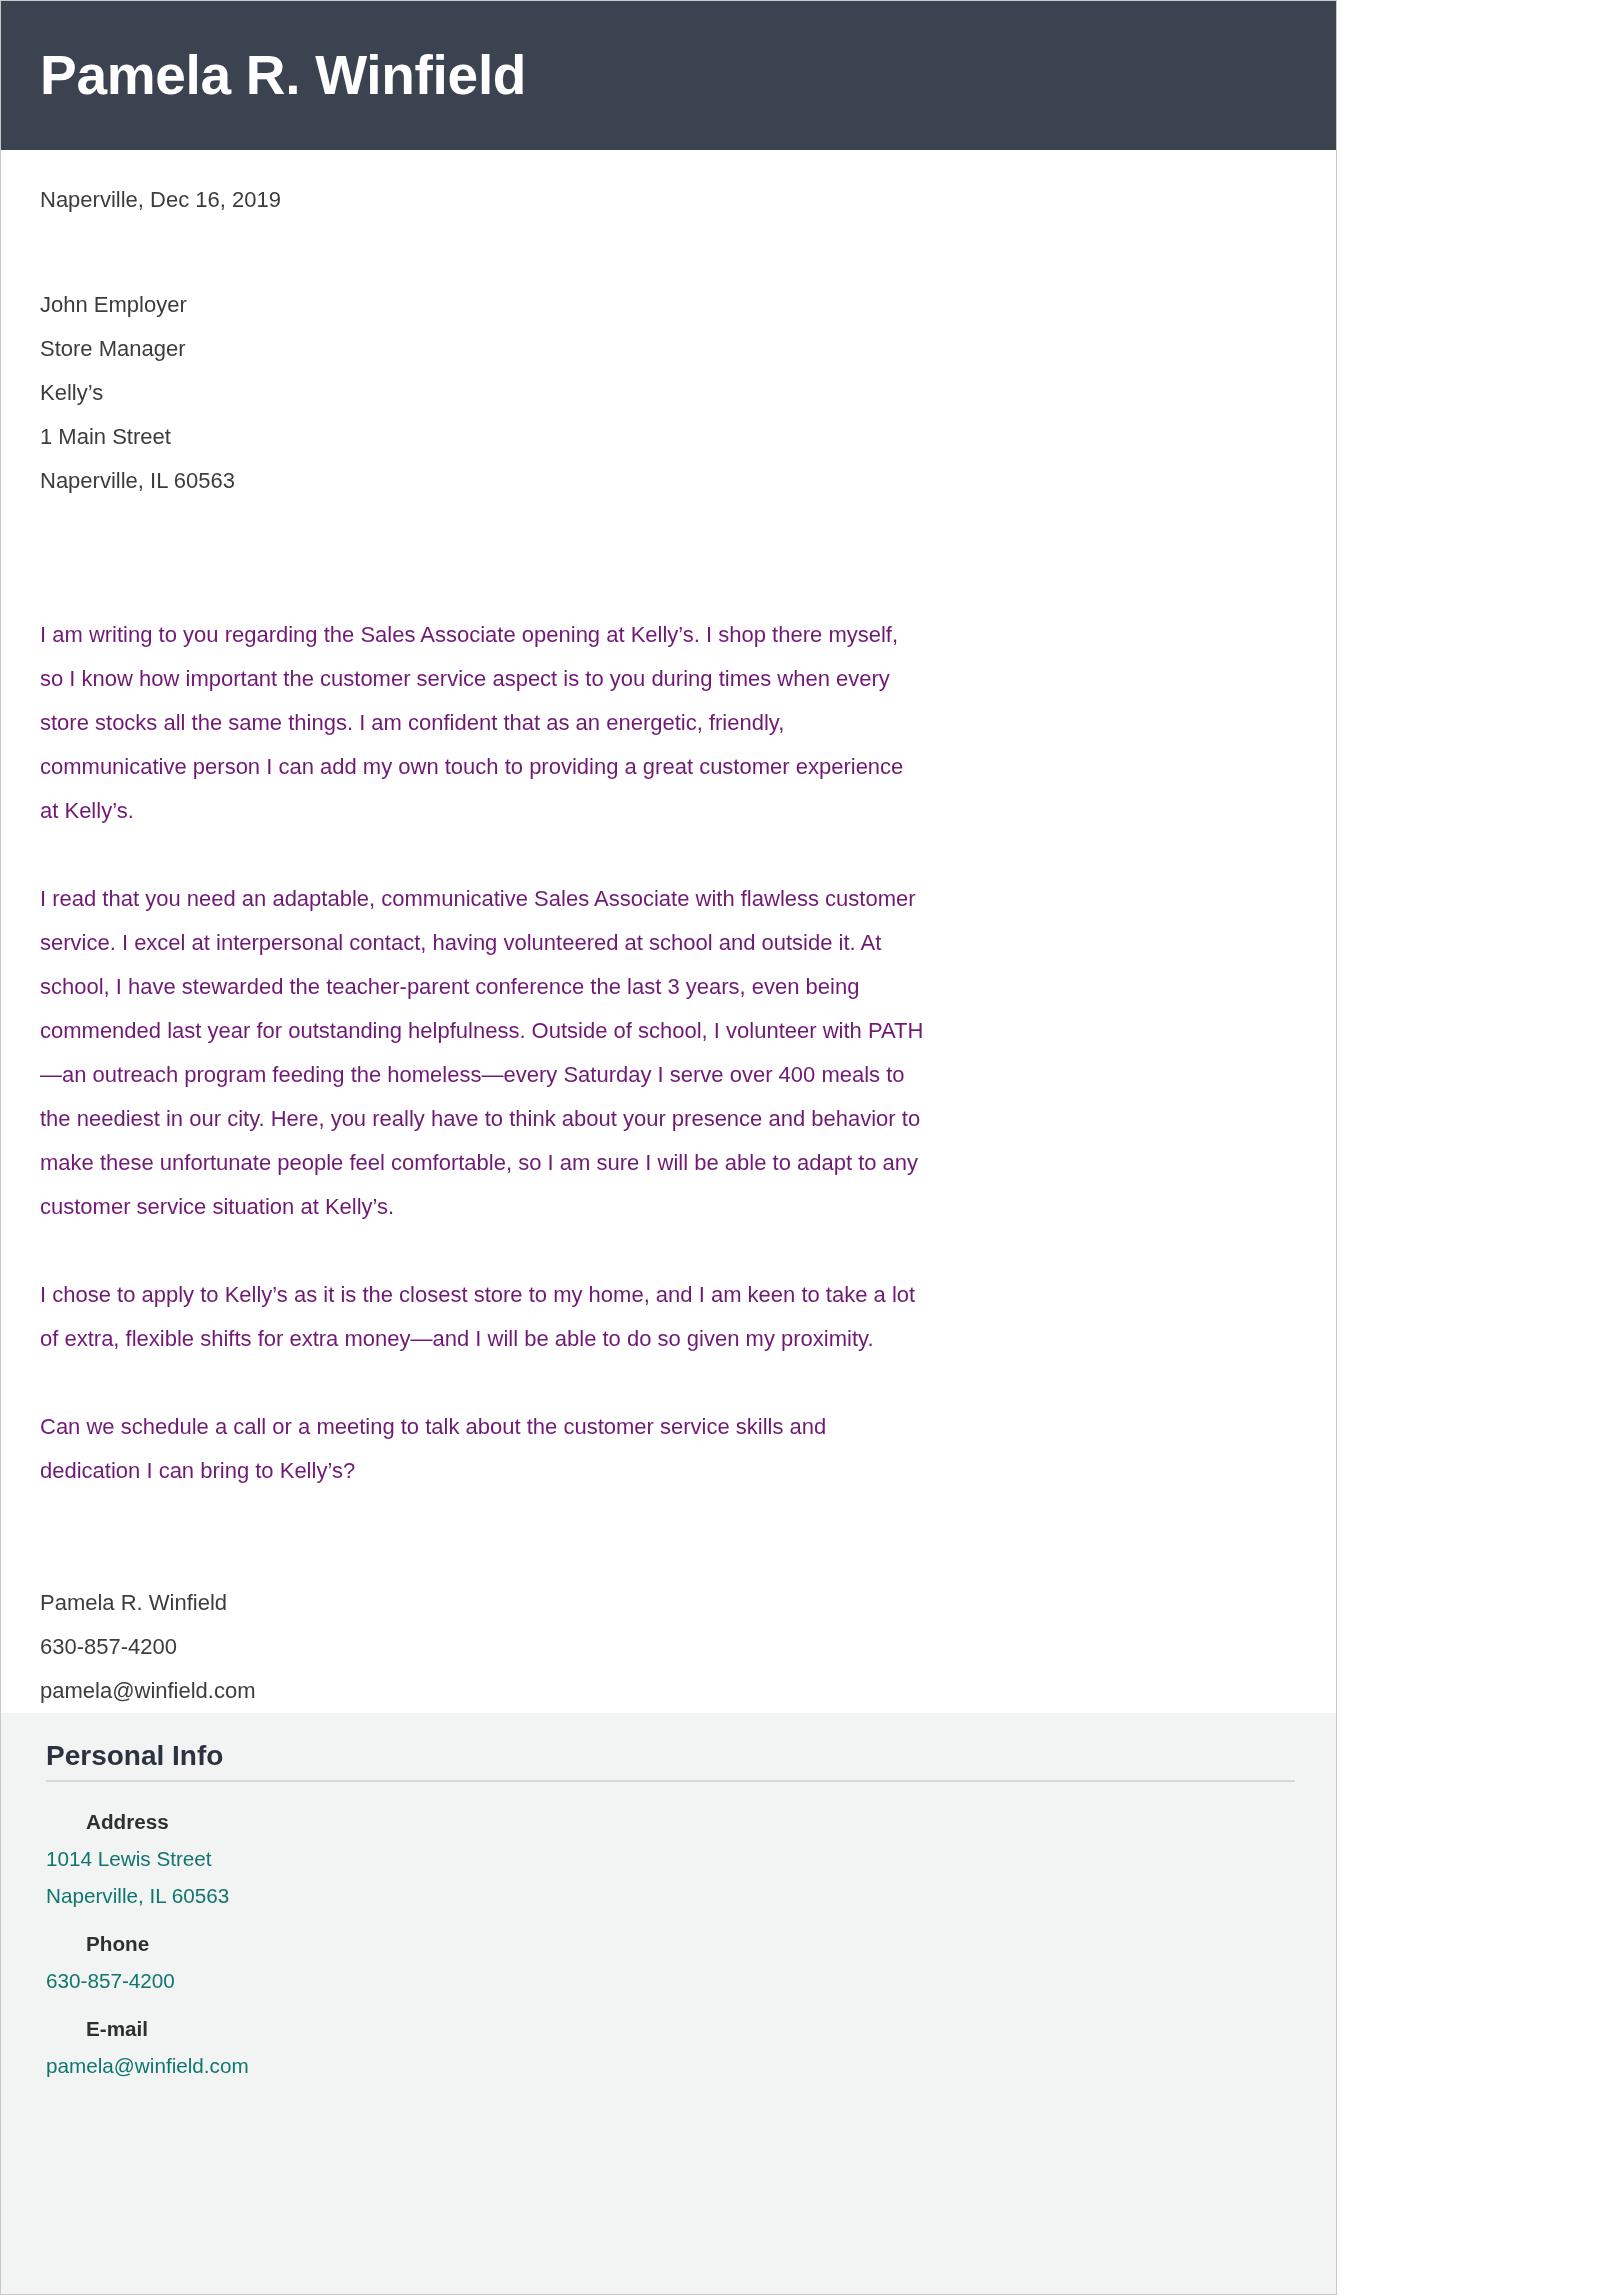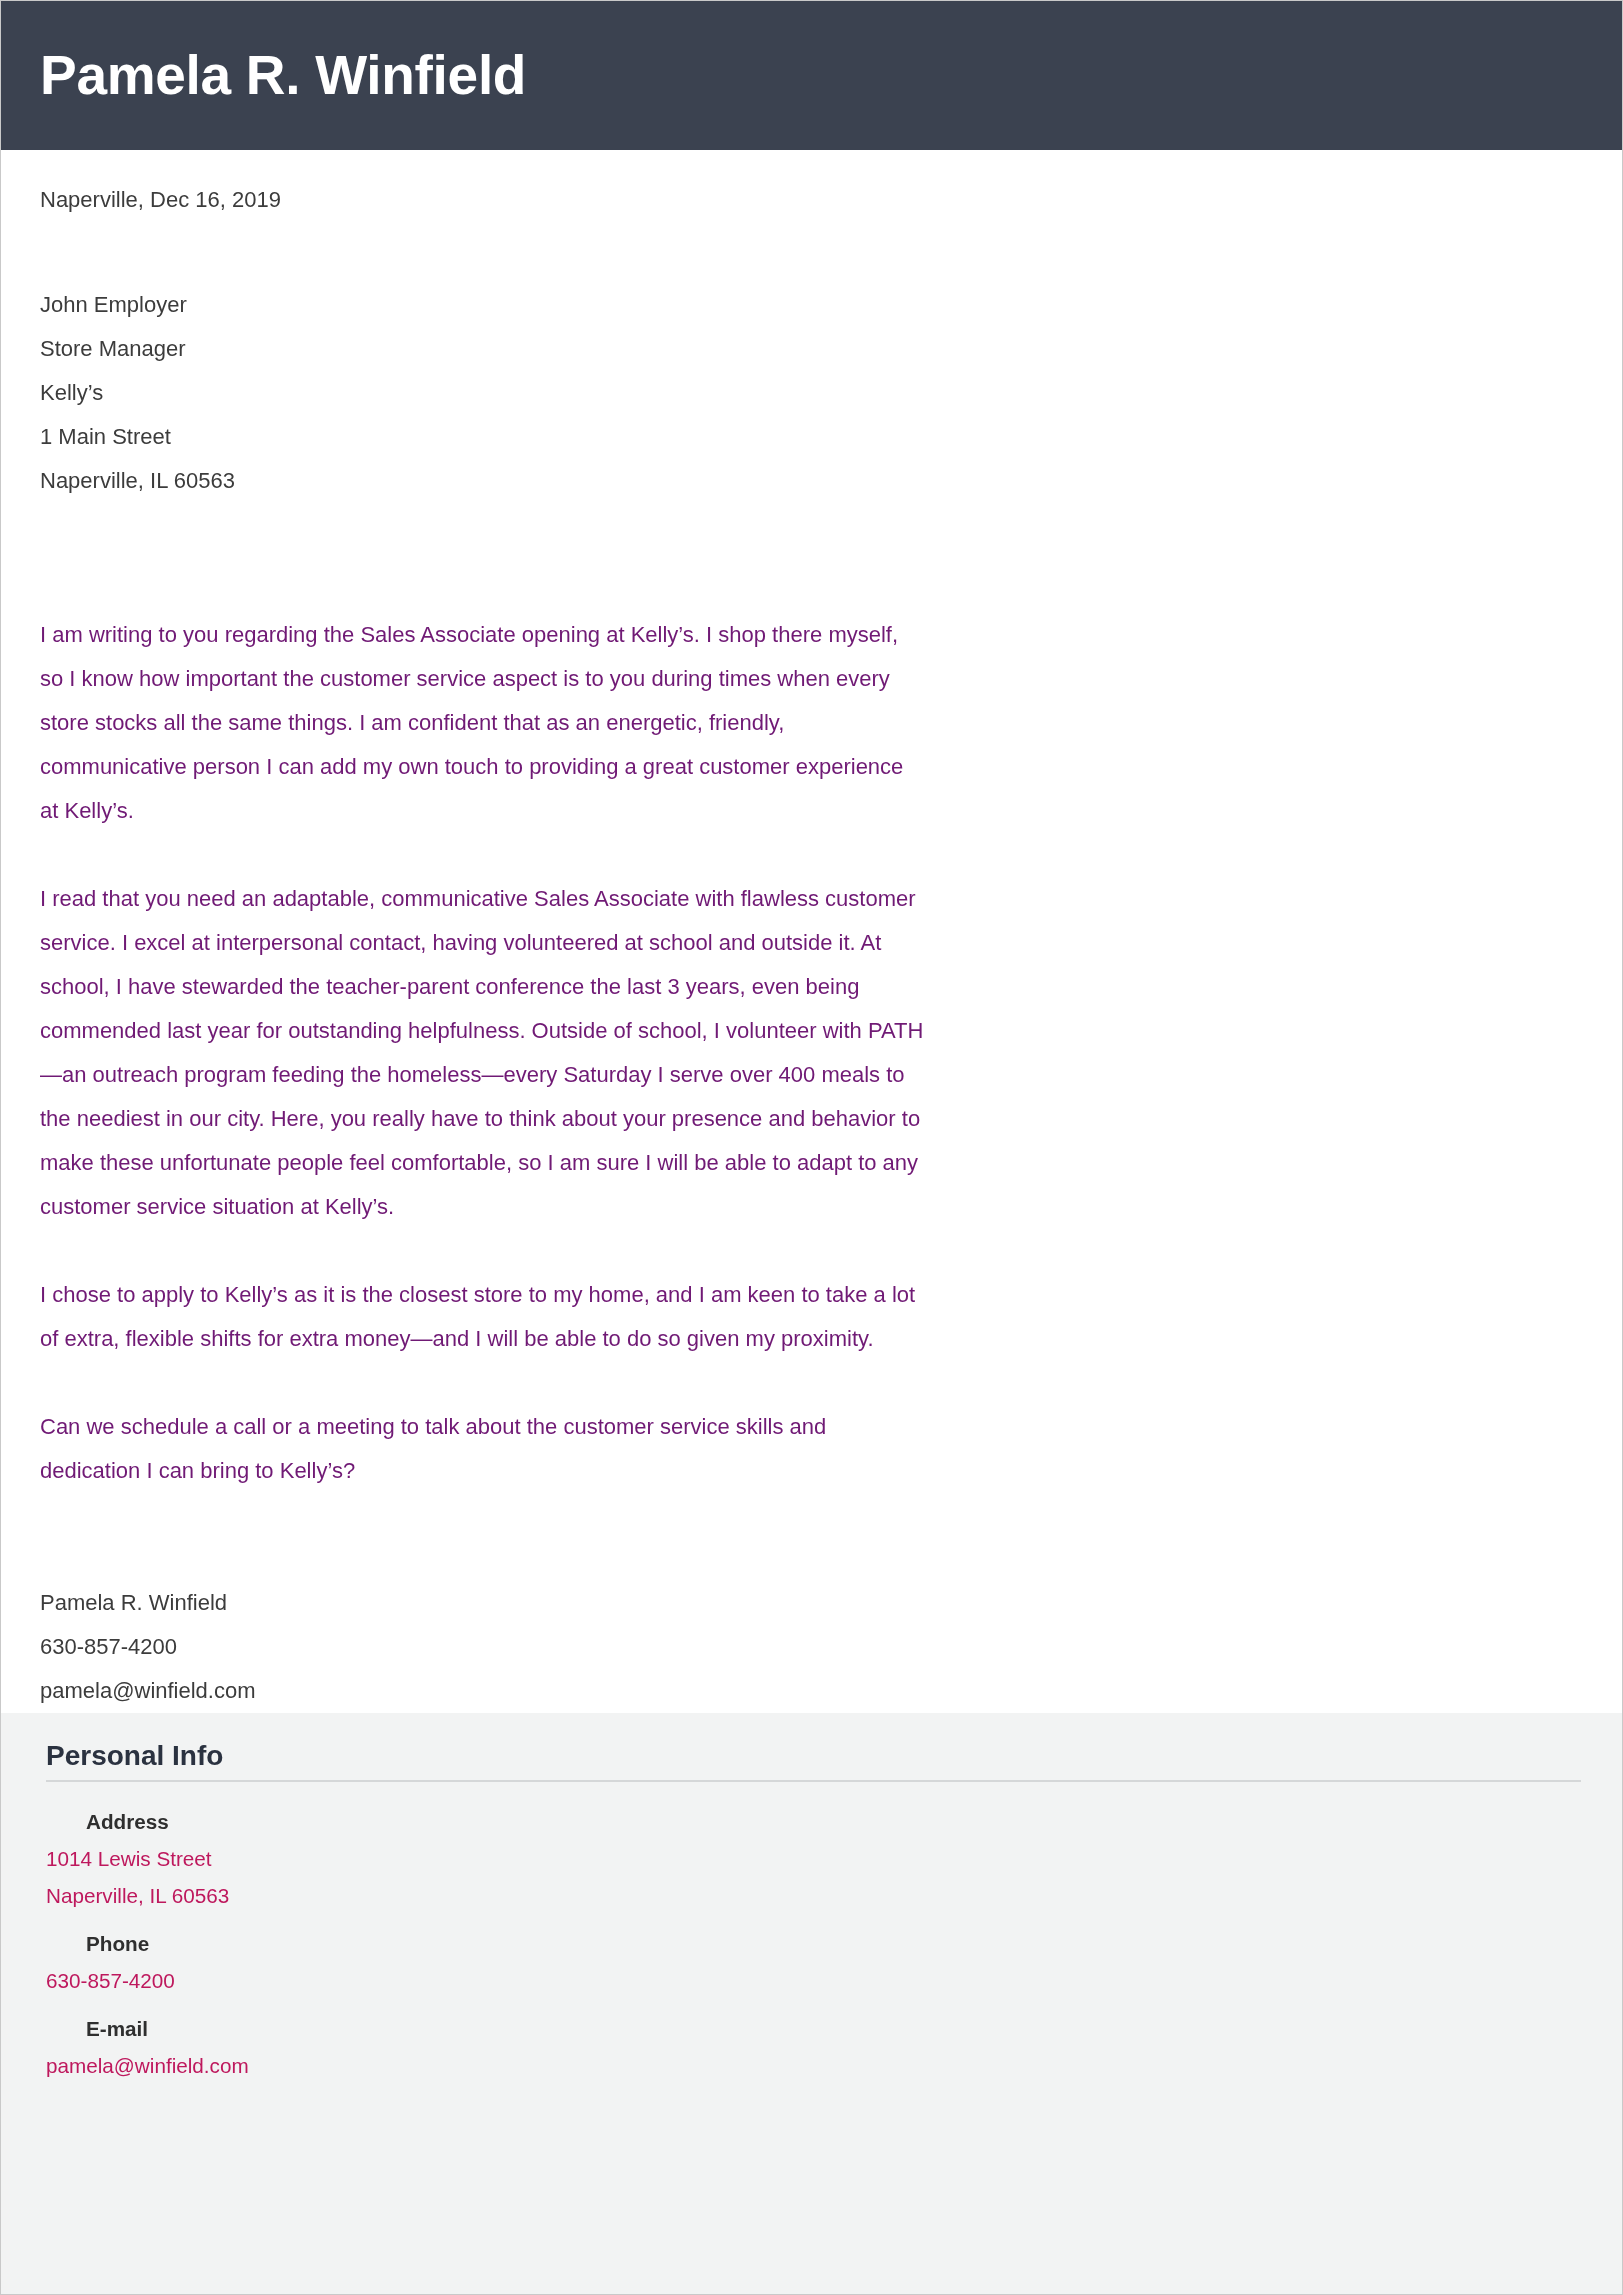--- a/index.html
+++ b/index.html
@@ -7,21 +7,21 @@
     padding: 0;
     background: #ffffff;
   }
   body {
     font-family: "Liberation Sans", sans-serif;
     -webkit-font-smoothing: antialiased;
   }
 
   .page {
     position: relative;
-    width: 1623px;
+    width: 1337px;
     height: 2295px;
     box-sizing: border-box;
     background: #ffffff;
     border: 1.8px solid #c9c9c9;
     overflow: hidden;
   }
 
   
   .header-band {
     position: absolute;
@@ -110,21 +110,21 @@
   .side-label {
     font-size: 20.7px;
     font-weight: bold;
     color: #2f2f2f;
     line-height: 37px;
     white-space: nowrap;
     margin-left: 40px;
   }
   .side-value {
     font-size: 20.7px;
-    color: #be185d;
+    color: #0f766e;
     line-height: 37px;
     white-space: nowrap;
   }
   .side-group { margin-bottom: 10.6px; }
 </style>
 </head>
 <body>
 
 <div class="page">
 

